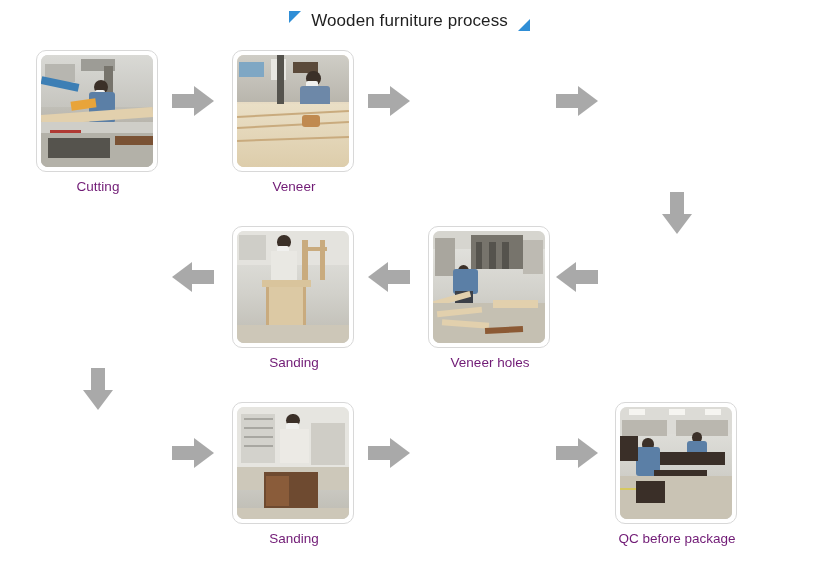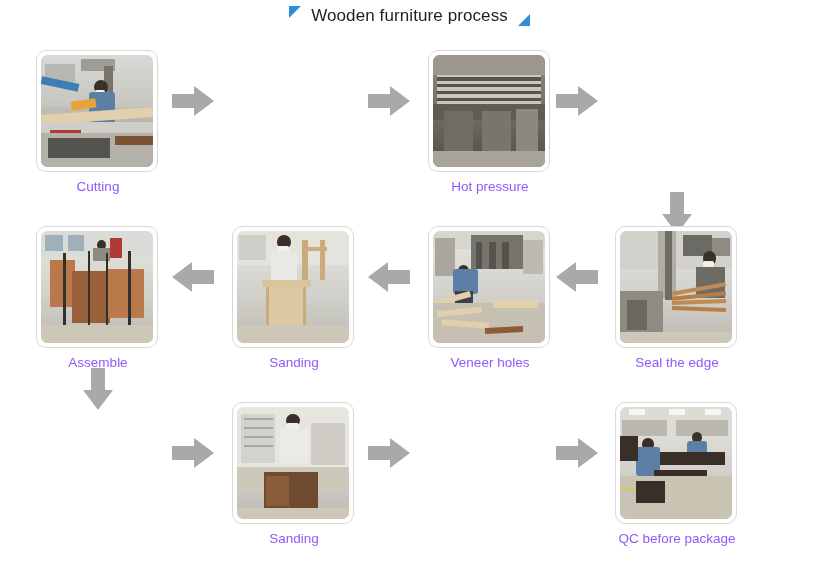--- a/index.html
+++ b/index.html
@@ -16,20 +16,21 @@
   }
 
   
   .title-bar {
     position: absolute;
     left: 0;
     top: 6px;
     width: 819px;
     height: 30px;
     display: flex;
+    align-items: center;
     justify-content: center;
     gap: 10px;
   }
   .title-text {
     font-size: 17px;
     color: #1f1f1f;
     letter-spacing: 0.1px;
     white-space: nowrap;
   }
   .tri {
@@ -77,21 +78,21 @@
     width: 100%;
     height: 100%;
     border-radius: 7px;
     overflow: hidden;
     position: relative;
   }
   .caption {
     margin-top: 7px;
     text-align: center;
     font-size: 13.5px;
-    color: #8b5cf6;
+    color: #701a75;
     white-space: nowrap;
   }
 
   
   .arrow-h {
     position: absolute;
     width: 42px;
     height: 30px;
     top: 46px;
   }
@@ -208,84 +209,63 @@
         </div>
       </div>
       <div class="caption">Cutting</div>
     </div>
 
     <div class="arrow-h" style="left:172px">
       <span class="shaft"></span>
         <span class="head"></span>
     </div>
 
+    <div class="cell" style="left:232px;top:10px">
+      <div class="frame">
+        <div class="photo">
+          <div class="scene bg-wood">
+            <div class="lay" style="left:0;top:0;width:100%;height:42%;background:linear-gradient(#cfcdc6,#b9b6ad)"></div>
+            <div class="lay" style="left:2%;top:6%;width:22%;height:14%;background:#7fa7c4"></div>
+            <div class="lay" style="left:30%;top:4%;width:14%;height:18%;background:#e8e7e2"></div>
+            <div class="lay metal-d" style="left:36%;top:0;width:6%;height:44%"></div>
+            <div class="lay" style="left:50%;top:6%;width:22%;height:10%;background:#5b4a3a"></div>
+            <div class="lay worker-head" style="left:62%;top:14%;width:13%;height:14%"></div>
+            <div class="lay mask" style="left:62%;top:23%;width:10%;height:7%"></div>
+            <div class="lay worker-shirt2" style="left:56%;top:28%;width:27%;height:26%"></div>
+            <div class="lay" style="left:0;top:44%;width:100%;height:56%;background:linear-gradient(#eadfc6,#ddcdab)"></div>
+            <div class="lay plank-d" style="left:0;top:52%;width:100%;height:2%;transform:rotate(-3deg)"></div>
+            <div class="lay plank-d" style="left:0;top:62%;width:100%;height:2%;transform:rotate(-3deg)"></div>
+            <div class="lay plank-d" style="left:0;top:74%;width:100%;height:2%;transform:rotate(-2deg)"></div>
+            <div class="lay" style="left:58%;top:54%;width:16%;height:10%;background:#c08a50;border-radius:3px"></div>
+          </div>
+        </div>
+      </div>
+      <div class="caption">Veneer</div>
+    </div>
 
     <div class="arrow-h" style="left:368px">
       <span class="shaft"></span>
         <span class="head"></span>
     </div>
 
-    <div class="cell" style="left:428px;top:10px">
-      <div class="frame">
-        <div class="photo">
-          <div class="scene bg-dark">
-            <div class="lay" style="left:0;top:0;width:100%;height:18%;background:#9b978e"></div>
-            <div class="lay" style="left:4%;top:18%;width:92%;height:26%;background:#cac6bb"></div>
-            <div class="lay metal-d" style="left:4%;top:20%;width:92%;height:3%"></div>
-            <div class="lay metal-d" style="left:4%;top:26%;width:92%;height:3%"></div>
-            <div class="lay metal-d" style="left:4%;top:32%;width:92%;height:3%"></div>
-            <div class="lay metal-d" style="left:4%;top:38%;width:92%;height:3%"></div>
-            <div class="lay" style="left:0;top:44%;width:100%;height:14%;background:#5f5c55"></div>
-            <div class="lay" style="left:10%;top:50%;width:26%;height:36%;background:#6f6c64"></div>
-            <div class="lay" style="left:44%;top:50%;width:26%;height:36%;background:#78756d"></div>
-            <div class="lay" style="left:74%;top:48%;width:20%;height:40%;background:#8b8880"></div>
-            <div class="lay" style="left:0;top:86%;width:100%;height:14%;background:#a8a49a"></div>
-          </div>
-        </div>
-      </div>
-      <div class="caption">Hot pressure</div>
-    </div>
 
     <div class="arrow-h" style="left:556px">
       <span class="shaft"></span>
         <span class="head"></span>
     </div>
 
 
     <div class="arrow-v" style="left:662px;top:152px">
       <span class="shaft"></span>
         <span class="head"></span>
     </div>
   </div>
 
   <div class="row">
 
-    <div class="cell" style="left:36px;top:10px">
-      <div class="frame">
-        <div class="photo">
-          <div class="scene bg-bright">
-            <div class="lay" style="left:0;top:0;width:100%;height:22%;background:#dadad6"></div>
-            <div class="lay" style="left:4%;top:4%;width:16%;height:14%;background:#9fb0bd"></div>
-            <div class="lay" style="left:24%;top:4%;width:14%;height:14%;background:#9fb0bd"></div>
-            <div class="lay red" style="left:62%;top:6%;width:10%;height:18%"></div>
-            <div class="lay worker-head" style="left:50%;top:8%;width:8%;height:9%"></div>
-            <div class="lay" style="left:46%;top:15%;width:16%;height:12%;background:#8d8a82"></div>
-            <div class="lay brown-case" style="left:8%;top:26%;width:22%;height:42%"></div>
-            <div class="lay brown-case-d" style="left:28%;top:36%;width:34%;height:46%"></div>
-            <div class="lay brown-case" style="left:60%;top:34%;width:32%;height:44%"></div>
-            <div class="lay" style="left:20%;top:20%;width:2%;height:68%;background:#33302c"></div>
-            <div class="lay" style="left:42%;top:18%;width:2%;height:72%;background:#33302c"></div>
-            <div class="lay" style="left:58%;top:20%;width:2%;height:70%;background:#33302c"></div>
-            <div class="lay" style="left:78%;top:18%;width:2%;height:72%;background:#33302c"></div>
-            <div class="lay floor-lite" style="left:0;top:84%;width:100%;height:16%"></div>
-          </div>
-        </div>
-      </div>
-      <div class="caption">Assemble</div>
-    </div>
 
     <div class="arrow-h left" style="left:172px">
       <span class="shaft"></span>
         <span class="head"></span>
     </div>
 
     <div class="cell" style="left:232px;top:10px">
       <div class="frame">
         <div class="photo">
           <div class="scene bg-bright">
@@ -337,44 +317,20 @@
         </div>
       </div>
       <div class="caption">Veneer holes</div>
     </div>
 
     <div class="arrow-h left" style="left:556px">
       <span class="shaft"></span>
         <span class="head"></span>
     </div>
 
-    <div class="cell" style="left:615px;top:10px">
-      <div class="frame">
-        <div class="photo">
-          <div class="scene bg-bright">
-            <div class="lay" style="left:0;top:0;width:100%;height:34%;background:#d2d1cb"></div>
-            <div class="lay" style="left:56%;top:4%;width:26%;height:18%;background:#6c6a64"></div>
-            <div class="lay" style="left:82%;top:6%;width:16%;height:16%;background:#8e8b84"></div>
-            <div class="lay" style="left:34%;top:0;width:16%;height:60%;background:#b0ada5"></div>
-            <div class="lay" style="left:40%;top:0;width:6%;height:62%;background:#6f6c65"></div>
-            <div class="lay worker-head" style="left:74%;top:18%;width:12%;height:13%"></div>
-            <div class="lay mask" style="left:74%;top:27%;width:10%;height:7%"></div>
-            <div class="lay" style="left:68%;top:32%;width:26%;height:28%;background:#6e6b63"></div>
-            <div class="lay" style="left:46%;top:50%;width:48%;height:4%;background:#c08a56;transform:rotate(-10deg)"></div>
-            <div class="lay" style="left:46%;top:56%;width:48%;height:4%;background:#b87e48;transform:rotate(-6deg)"></div>
-            <div class="lay" style="left:46%;top:62%;width:48%;height:4%;background:#c08a56;transform:rotate(-2deg)"></div>
-            <div class="lay" style="left:46%;top:68%;width:48%;height:4%;background:#b87e48;transform:rotate(2deg)"></div>
-            <div class="lay" style="left:0;top:54%;width:38%;height:46%;background:#8e8b83"></div>
-            <div class="lay" style="left:6%;top:62%;width:18%;height:26%;background:#6b6860"></div>
-            <div class="lay floor-lite" style="left:0;top:90%;width:100%;height:10%"></div>
-          </div>
-        </div>
-      </div>
-      <div class="caption">Seal the edge</div>
-    </div>
 
     <div class="arrow-v" style="left:83px;top:152px">
       <span class="shaft"></span>
         <span class="head"></span>
     </div>
   </div>
 
   <div class="row">
 
 

